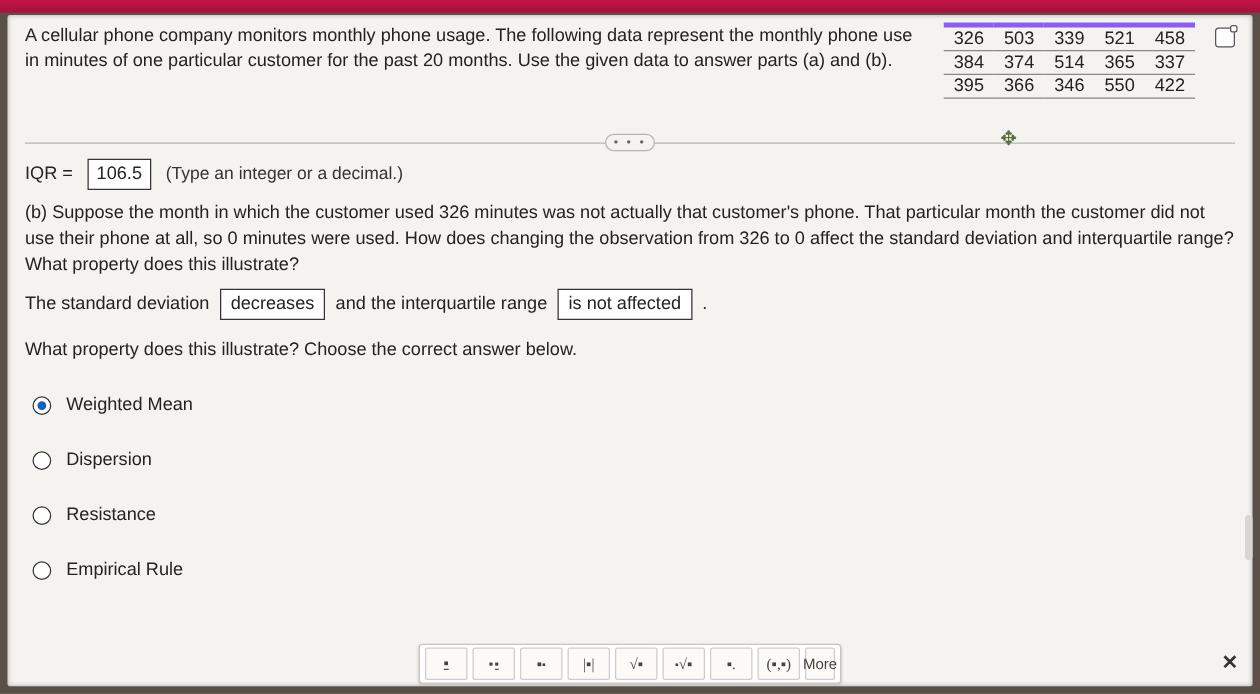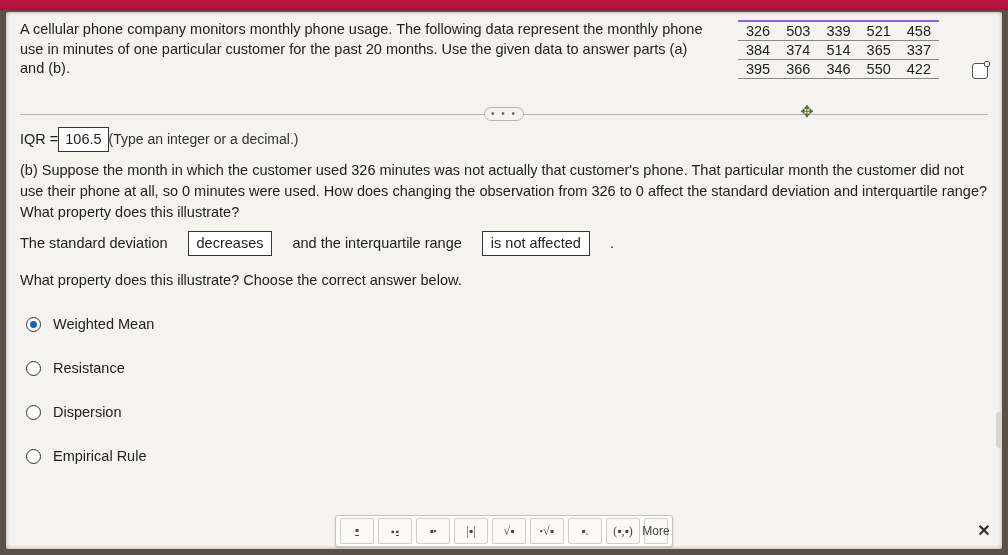--- a/index.html
+++ b/index.html
@@ -1,40 +1,40 @@
 <!DOCTYPE html>
 <html><head>
 <meta charset="utf-8">
 <style>
   * { box-sizing: border-box; margin: 0; padding: 0; }
   html, body { width: 1008px; height: 555px; overflow: hidden; font-family: Arial, Helvetica, sans-serif; }
   body { background: #5a5048; display: flex; align-items: flex-start; justify-content: center; }
   .frame { width: 1008px; height: 555px; position: relative; background: #5a5048; }
   .topbar { position: absolute; top: 0; left: 0; right: 0; height: 10px; background: linear-gradient(#c41545, #a6103a); }
   .page { position: absolute; top: 12px; left: 6px; right: 6px; bottom: 6px; background: #f4f3f0; border-radius: 2px; padding: 8px 14px 0 14px; color: #222; box-shadow: 0 0 4px rgba(0,0,0,.3) inset; }
-  .header-row { display: flex; align-items: flex-end; gap: 29px; }
+  .header-row { display: flex; align-items: flex-start; gap: 12px; }
   .prompt-text { font-size: 14.5px; line-height: 1.35; flex: 1; }
   .data-table { border-collapse: collapse; font-size: 14.5px; margin-top: -2px; }
   .data-table td { padding: 1px 8px; text-align: right; border-top: 1px solid #888; }
-  .data-table tr:first-child td { border-top: 2px solid #8b5cf6; }
+  .data-table tr:first-child td { border-top: 4px solid #8b5cf6; }
   .data-table tr:last-child td { border-bottom: 1px solid #888; }
   .copy-icon { width:16px; height:16px; border:1px solid #555; border-radius:3px; margin-left:4px; margin-top:2px; flex:0 0 auto; position:relative; background:#fdfdfd; }
   .copy-icon:before { content:""; position:absolute; width:4px; height:4px; border:1px solid #555; top:-3px; right:-3px; background:#fdfdfd; border-radius:2px; }
 
   .divider { margin: 28px 0 4px 0; position: relative; height: 14px; }
   .divider:before { content:""; position:absolute; left:0; right:0; top:50%; border-top:1px solid #b8b5ae; }
   .divider-pill { position:absolute; left:50%; top:0; transform:translateX(-50%); background:#f4f3f0; border:1px solid #b8b5ae; border-radius:8px; width:40px; height:14px; display:flex; align-items:center; justify-content:center; font-size:10px; color:#666; letter-spacing:2px; cursor:pointer; }
   .plus-badge { position:absolute; right:170px; top:-6px; width:22px; height:22px; border:1px dashed transparent; color:#5b6e3e; font-size:16px; text-align:center; line-height:20px; cursor:move; }
 
   .section { font-size: 14.5px; line-height: 1.45; margin-top: 6px; }
-  .iqr-line { display:flex; align-items:baseline; gap:0; flex-wrap:wrap; }
+  .iqr-line { display:flex; align-items:baseline; gap:12px; flex-wrap:wrap; }
   .answer-box { display:inline-block; min-width:48px; padding:1px 6px; border:1px solid #333; text-align:left; background:#fff; }
   .hint { font-size:14px; color:#333; }
   .stmt { margin-top:8px; }
-  .dropdown-box { display:inline-block; border:1px solid #333; padding:1px 8px; background:#fff; margin:0 16px;text-align:center; }
+  .dropdown-box { display:inline-block; border:1px solid #333; padding:1px 8px; background:#fff; margin:0 4px;text-align:center; }
   .mc-block { margin-top:14px; }
   .mc-question { margin-bottom:19px; }
   .mc-option { display:flex; align-items:center; gap:12px; margin:23px 0 8px 6px; font-size:14.5px; }
   .radio { width:15px; height:15px; border:1.5px solid #333; border-radius:50%; display:inline-flex; align-items:center; justify-content:center; flex:0 0 auto; cursor:pointer; background:#fff; }
   .radio.selected:after { content:""; width:7px; height:7px; background:#1361c4; border-radius:50%; display:block; }
 
   .toolbar { position:absolute; left:50%; bottom:2px; transform:translateX(-50%); display:flex; gap:4px; background:#fff; border:1px solid #c8c5bd; border-radius:3px; padding:2px 4px; box-shadow:0 1px 2px rgba(0,0,0,.15); }
   .tool-btn { width:34px; height:26px; border:1px solid #d0cdc5; background:#fbfaf7; border-radius:2px; font-size:12px; color:#444; display:flex; align-items:center; justify-content:center; cursor:pointer; font-family: 'Times New Roman', serif; }
   .tool-btn.more { width:24px; font-family:Arial; }
   .close-x { position:absolute; right:8px; bottom:8px; width:20px; height:20px; font-weight:bold; color:#333; font-size:16px; text-align:center; line-height:20px; cursor:pointer; }
@@ -102,25 +102,25 @@
 
       <div class="mc-block">
         <div class="mc-question">What property does this illustrate? Choose the correct answer below.</div>
         <div id="mc-list">
             <div class="mc-option">
               <span class="radio selected"></span>
               <span>Weighted Mean</span>
             </div>
             <div class="mc-option">
               <span class="radio"></span>
-              <span>Resistance</span>
+              <span>Dispersion</span>
             </div>
             <div class="mc-option">
               <span class="radio"></span>
-              <span>Dispersion</span>
+              <span>Resistance</span>
             </div>
             <div class="mc-option">
               <span class="radio"></span>
               <span>Empirical Rule</span>
             </div>
           </div>
       </div>
     </div>
 
     <div class="toolbar">

